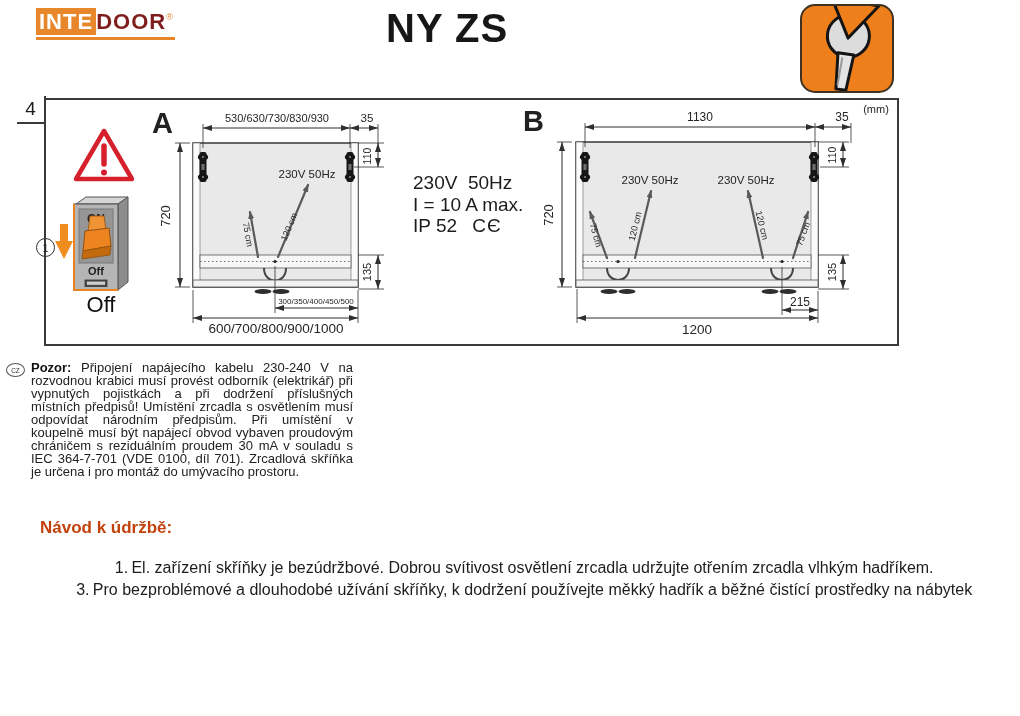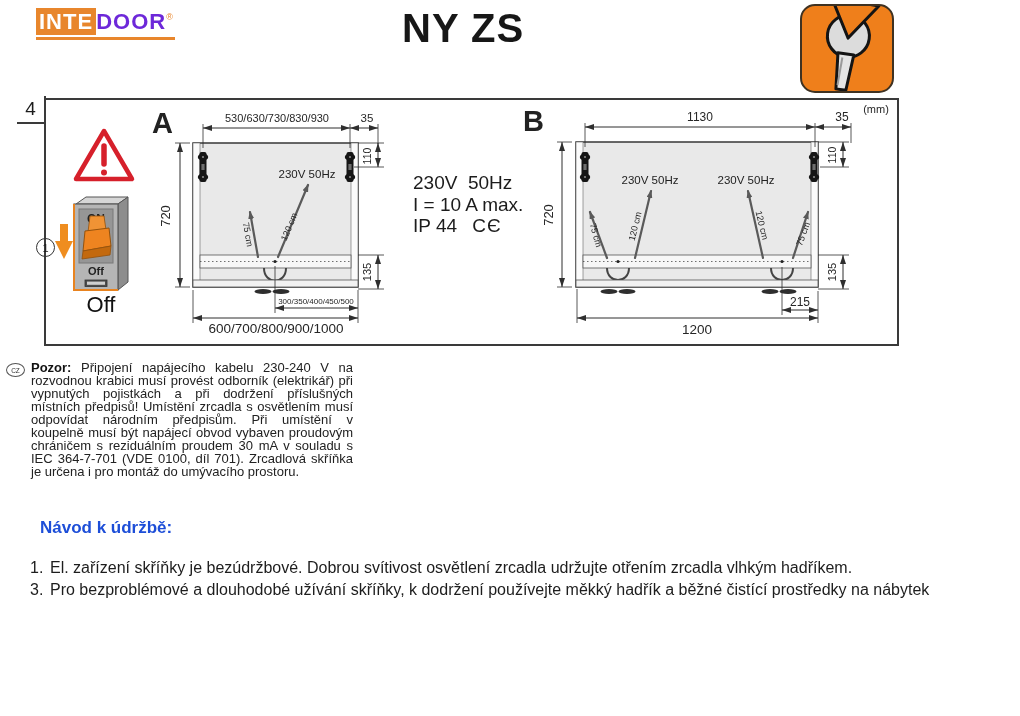--- a/index.html
+++ b/index.html
@@ -5,23 +5,23 @@
   html,body{margin:0;padding:0;background:#fff;}
   #screen{position:relative;width:1020px;height:716px;background:#ffffff;
           font-family:"Liberation Sans",sans-serif;color:#1c1c1c;overflow:hidden;}
   .abs{position:absolute;}
 
   
   #logo{left:36px;top:8px;display:inline-flex;align-items:baseline;
         border-bottom:3px solid #e8862c;padding:0 2px 2px 0;}
   #logo .p1{background:#e8862c;color:#fff;font-weight:bold;font-size:22px;
             padding:1px 3px 0 3px;letter-spacing:1px;}
-  #logo .p2{color:#6d28d9;font-weight:bold;font-size:22px;letter-spacing:1px;}
+  #logo .p2{color:#7f1d1d;font-weight:bold;font-size:22px;letter-spacing:1px;}
   #logo .reg{color:#e8862c;font-size:9px;vertical-align:super;position:relative;top:-9px;}
-  #title{left:402px;top:6px;font-size:40px;font-weight:bold;letter-spacing:1px;color:#171717;}
+  #title{left:386px;top:6px;font-size:40px;font-weight:bold;letter-spacing:1px;color:#171717;}
   #tool-icon{left:800px;top:4px;width:90px;height:85px;background:#ef7f1b;
              border:2px solid #3f3222;border-radius:15px;overflow:hidden;}
 
   
   #frame{left:44px;top:98px;width:851px;height:244px;border:2px solid #3a3a3a;}
   #step-box{left:17px;top:96px;width:27px;height:26px;border-right:2px solid #3a3a3a;
             border-bottom:2px solid #3a3a3a;display:flex;align-items:center;
             justify-content:center;font-size:19px;}
 
   #off-caption{left:64px;top:292px;width:74px;text-align:center;font-size:22px;color:#111;}
@@ -37,22 +37,22 @@
   
   #warning-note{left:6px;top:361px;width:348px;display:flex;}
   #cz-icon{width:17px;height:12px;border:1px solid #555;border-radius:50%;
            font-size:6.5px;display:flex;align-items:center;justify-content:center;
            color:#333;margin-top:2px;flex:0 0 auto;}
   #warning-text{margin-left:6px;width:322px;font-size:13px;line-height:13px;
                 text-align:justify;color:#222;}
   #warning-text b{color:#111;}
 
   
-  #maint-heading{left:40px;top:518px;font-size:17px;font-weight:bold;color:#1d4ed8;}
-  #maint-list{left:30px;top:557px;width:985px;font-size:16px;line-height:22px;color:#1d1d1d;}
+  #maint-heading{left:40px;top:518px;font-size:17px;font-weight:bold;color:#c2410c;}
+  #maint-list{left:30px;top:557px;width:985px;font-size:16px;line-height:22px;color:#1d1d1d;text-align:center;}
   .maint-item{padding-left:24px;text-indent:-24px;}
   .maint-item .num{display:inline-block;width:20px;text-indent:0;}
 
   svg text{font-family:"Liberation Sans",sans-serif;fill:#222;}
   .dimtxt{fill:#262626;}
 </style>
 </head>
 <body>
 
 <div id="screen">
@@ -188,21 +188,21 @@
     <text transform="translate(30,116) rotate(-90)" text-anchor="middle" font-size="13" class="dimtxt">720</text>
     <text transform="translate(231,172) rotate(-90)" text-anchor="middle" font-size="11" class="dimtxt">135</text>
     <text x="176" y="204" text-anchor="middle" font-size="8" class="dimtxt">300/350/400/450/500</text>
     <text x="136" y="233" text-anchor="middle" font-size="13.5" class="dimtxt">600/700/800/900/1000</text>
   </svg>
 
   <div id="specs" class="abs">
     <div class="pre">230V  50Hz</div>
     <div>I = 10 A max.</div>
     <div>
-      <span>IP 44</span>
+      <span>IP 52</span>
       <span class="ce">CЄ</span>
     </div>
   </div>
 
   <svg class="abs" style="left:515px;top:95px;" width="395" height="250" viewBox="0 0 395 250">
     <defs>
       <marker id="arwB" markerWidth="9" markerHeight="6" refX="9" refY="3" orient="auto-start-reverse" markerUnits="userSpaceOnUse">
         <path d="M0,0 L9,3 L0,6 Z" fill="#2f2f2f"></path>
       </marker>
       <marker id="cabB" markerWidth="8" markerHeight="6" refX="7" refY="3" orient="auto" markerUnits="userSpaceOnUse">

